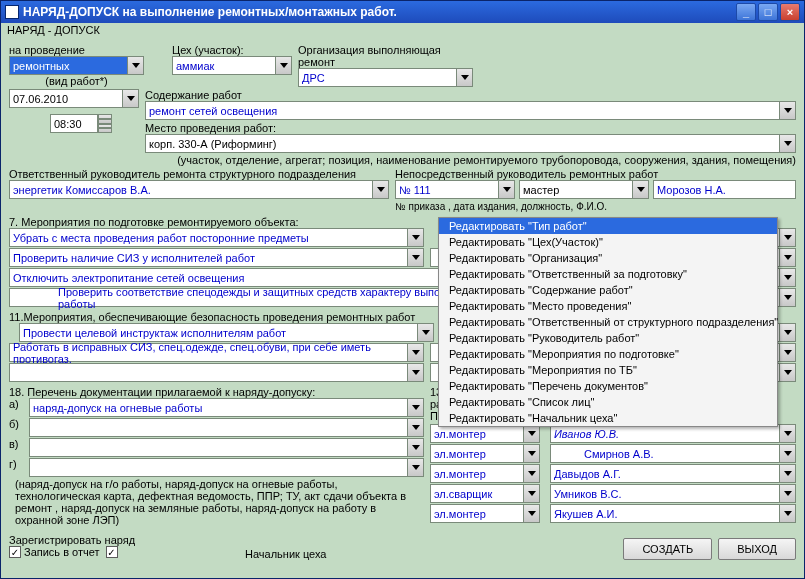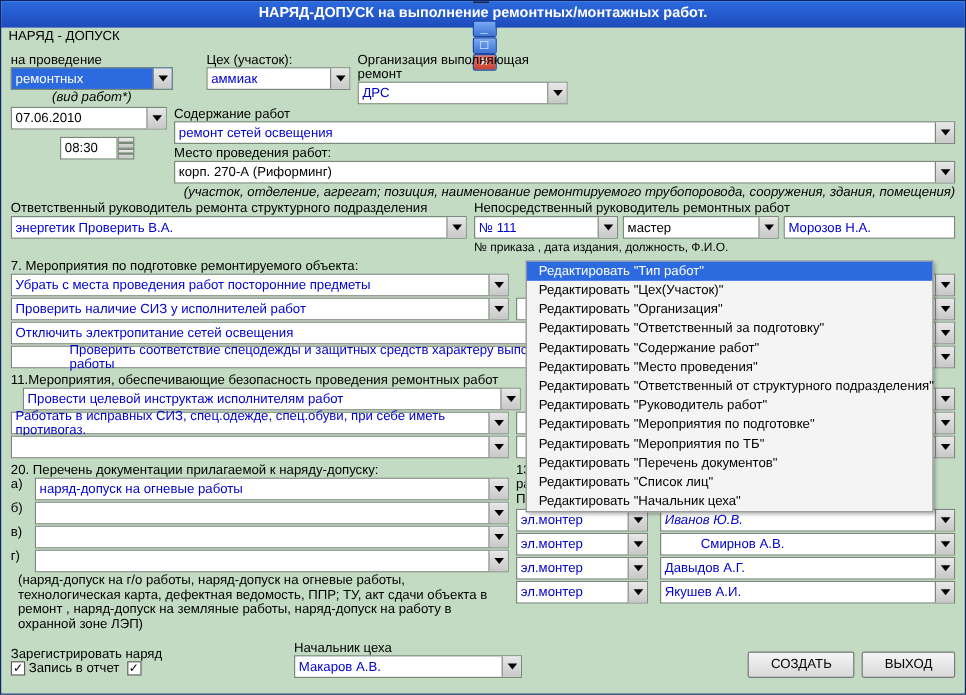--- a/index.html
+++ b/index.html
@@ -1,31 +1,31 @@
 <!DOCTYPE html>
 <html><head>
 <meta charset="utf-8">
 <style>
   * { box-sizing: border-box; font-family: Tahoma, Arial, sans-serif; font-size: 11px; }
   body { margin: 0; background: #3a6ea5; }
   .win { width: 805px; height: 579px; background: #c3dbc3; border: 1px solid #0a246a; display: flex; flex-direction: column; }
-  .titlebar { background: linear-gradient(#2b6adf,#1e4bbb); color: #fff; height: 22px; display: flex; align-items: center; padding: 0 4px; flex-direction: column; }
+  .titlebar { background: linear-gradient(#2b6adf,#1e4bbb); color: #fff; height: 22px; display: flex; align-items: center; padding: 0 4px; }
   .titlebar .icon { width: 14px; height: 14px; background: #fff; border: 1px solid #06266f; margin-right: 4px; }
   .titlebar .t { flex: 1; font-weight: bold; font-size: 12px; }
   .wbtn { width: 20px; height: 18px; margin-left: 2px; background: linear-gradient(#7aa9f3,#3d74d8); border: 1px solid #1d4aa8; border-radius: 2px; display: flex; align-items: center; justify-content: center; color: #fff; font-weight: bold; }
   .menubar { height: 17px; padding: 1px 6px; color: #000; }
   .content { flex: 1; padding: 4px 8px 6px; position: relative; }
   .lbl { color: #000; }
   .row { display: flex; align-items: flex-start; gap: 6px; margin-bottom: 2px; }
   .col { display: flex; flex-direction: column; }
   .inp, select.sel, .dd { border: 1px solid #7a8a7a; background: #fff; color: #0000cc; height: 19px; padding: 1px 3px; display: flex; align-items: center; position: relative; }
   .ddbtn { position: absolute; right: 0; top: 0; width: 16px; height: 100%; background: linear-gradient(#e8e8e8,#c8c8c8); border-left: 1px solid #7a8a7a; display: flex; align-items: center; justify-content: center; }
   .tri { width: 0; height: 0; border-left: 4px solid transparent; border-right: 4px solid transparent; border-top: 5px solid #000; }
   .hl { background: #2b6adf; color: #fff; }
-  .small { font-style: italic; text-align: center; }
+  .small { text-align: center; }
   .sectionlabel { margin-top: 4px; }
   .btn { background: linear-gradient(#f5f5f5,#d8d8d8); border: 1px solid #7a7a7a; border-radius: 2px; height: 22px; padding: 0 18px; color: #000; }
   .chk { display: inline-flex; align-items: center; gap: 3px; color: #000; }
   .chkbox { width: 12px; height: 12px; background: #fff; border: 1px solid #5b5b5b; display: inline-flex; align-items: center; justify-content: center; font-size: 10px; color: #000; }
   .spinner { display: flex; padding-left: 41px; }
   .spin { width: 14px; display: flex; flex-direction: column; }
   .spin div { flex: 1; background: linear-gradient(#e8e8e8,#c8c8c8); border: 1px solid #7a8a7a; display: flex; align-items: center; justify-content: center; }
   .triu { width: 0; height: 0; border-left: 3px solid transparent; border-right: 3px solid transparent; border-bottom: 4px solid #000; }
   .trid { width: 0; height: 0; border-left: 3px solid transparent; border-right: 3px solid transparent; border-top: 4px solid #000; }
   .ctxmenu { position: absolute; background: #f4f4f4; border: 1px solid #888; box-shadow: 2px 2px 3px rgba(0,0,0,.3); }
@@ -105,34 +105,34 @@
       <div class="col" style="flex:1">
         <div class="lbl">Содержание работ</div>
         <div class="dd">
             <span>ремонт сетей освещения</span>
             <div class="ddbtn">
               <div class="tri"></div>
             </div>
           </div>
         <div class="lbl" style="margin-top:2px">Место проведения работ:</div>
         <div class="dd" style="color:#000">
-            <span>корп. 270-А (Риформинг)</span>
+            <span>корп. 330-А (Риформинг)</span>
             <div class="ddbtn">
               <div class="tri"></div>
             </div>
           </div>
         <div class="small" style="text-align:right;margin-top:1px">(участок, отделение, агрегат; позиция, наименование  ремонтируемого трубопоровода, сооружения, здания, помещения)</div>
       </div>
     </div>
 
     <div class="row">
       <div class="col" style="width:380px">
         <div class="lbl">Ответственный  руководитель ремонта структурного подразделения</div>
         <div class="dd">
-            <span>энергетик Проверить В.А.</span>
+            <span>энергетик Комиссаров В.А.</span>
             <div class="ddbtn">
               <div class="tri"></div>
             </div>
           </div>
       </div>
       <div class="col" style="flex:1">
         <div class="lbl">Непосредственный  руководитель ремонтных работ</div>
         <div class="row" style="gap:4px">
           <div class="dd" style="width:120px">
               <span>№ 111</span>
@@ -256,21 +256,21 @@
             <div class="ddbtn">
               <div class="tri"></div>
             </div>
           </div>
         </div>
       </div>
 
     <div class="row" style="margin-top:4px">
 
       <div class="col" style="width:415px">
-        <div class="lbl">20. Перечень  документации прилагаемой  к  наряду-допуску:</div>
+        <div class="lbl">18. Перечень  документации прилагаемой  к  наряду-допуску:</div>
         <div id="s12list">
             <div class="row" style="margin-bottom: 1px;">
               <div class="lbl" style="width: 14px;">а)</div>
               <div class="dd" style="flex: 1 1 0%;">
                 <span>наряд-допуск  на огневые работы</span>
                 <div class="ddbtn">
                   <div class="tri"></div>
                 </div>
               </div>
             </div>
@@ -342,20 +342,34 @@
             </div>
             <div class="row" style="gap: 10px; margin-bottom: 1px;">
               <div class="dd" style="width: 110px;">
                 <span>эл.монтер</span>
                 <div class="ddbtn">
                   <div class="tri"></div>
                 </div>
               </div>
               <div class="dd" style="flex: 1 1 0%;">
                 <span>Давыдов А.Г.</span>
+                <div class="ddbtn">
+                  <div class="tri"></div>
+                </div>
+              </div>
+            </div>
+            <div class="row" style="gap: 10px; margin-bottom: 1px;">
+              <div class="dd" style="width: 110px;">
+                <span>эл.сварщик</span>
+                <div class="ddbtn">
+                  <div class="tri"></div>
+                </div>
+              </div>
+              <div class="dd" style="flex: 1 1 0%;">
+                <span>Умников В.С.</span>
                 <div class="ddbtn">
                   <div class="tri"></div>
                 </div>
               </div>
             </div>
             <div class="row" style="gap: 10px; margin-bottom: 1px;">
               <div class="dd" style="width: 110px;">
                 <span>эл.монтер</span>
                 <div class="ddbtn">
                   <div class="tri"></div>
@@ -380,26 +394,20 @@
               <span class="chkbox">✓</span>
               <span>Запись в  отчет</span>
             </label>
           <label class="chk">
               <span class="chkbox">✓</span>
             </label>
         </div>
       </div>
       <div class="col" style="width:190px">
         <div class="lbl">Начальник цеха</div>
-        <div class="dd">
-            <span>Макаров А.В.</span>
-            <div class="ddbtn">
-              <div class="tri"></div>
-            </div>
-          </div>
       </div>
       <div style="flex:1"></div>
       <button class="btn">СОЗДАТЬ</button>
       <button class="btn">ВЫХОД</button>
     </div>
 
     <div class="ctxmenu" style="left:437px;top:177px;width:340px">
       <div id="ctxlist">
           <div class="mi sel">Редактировать  "Тип работ"</div>
           <div class="mi">Редактировать "Цех(Участок)"</div>

